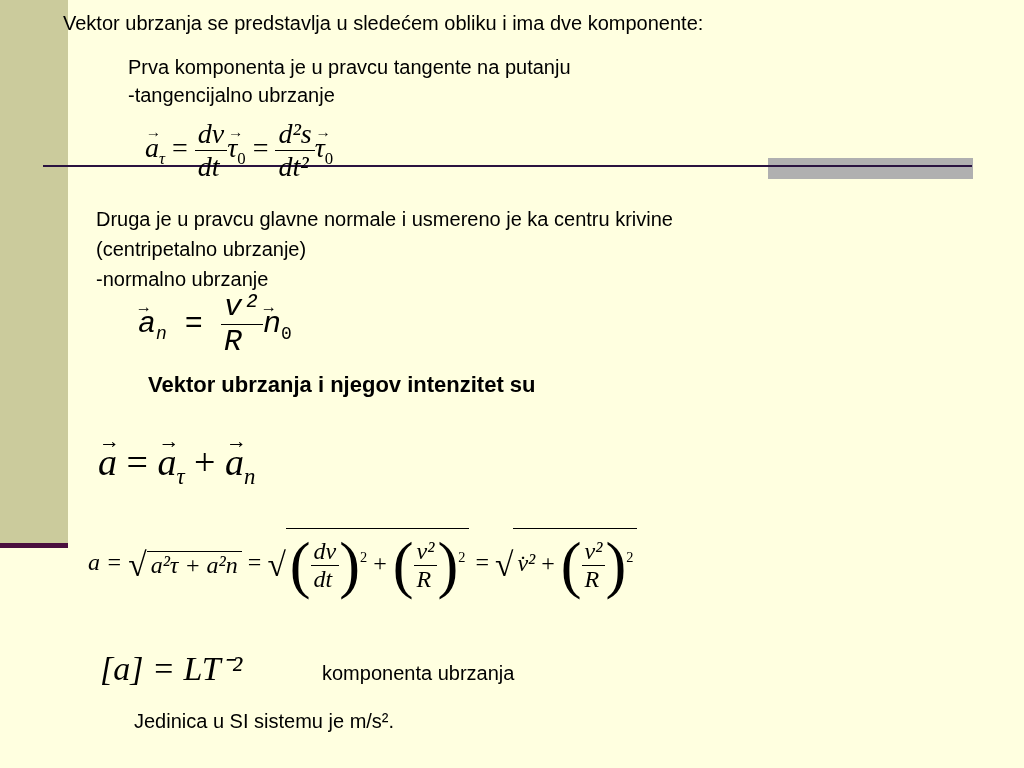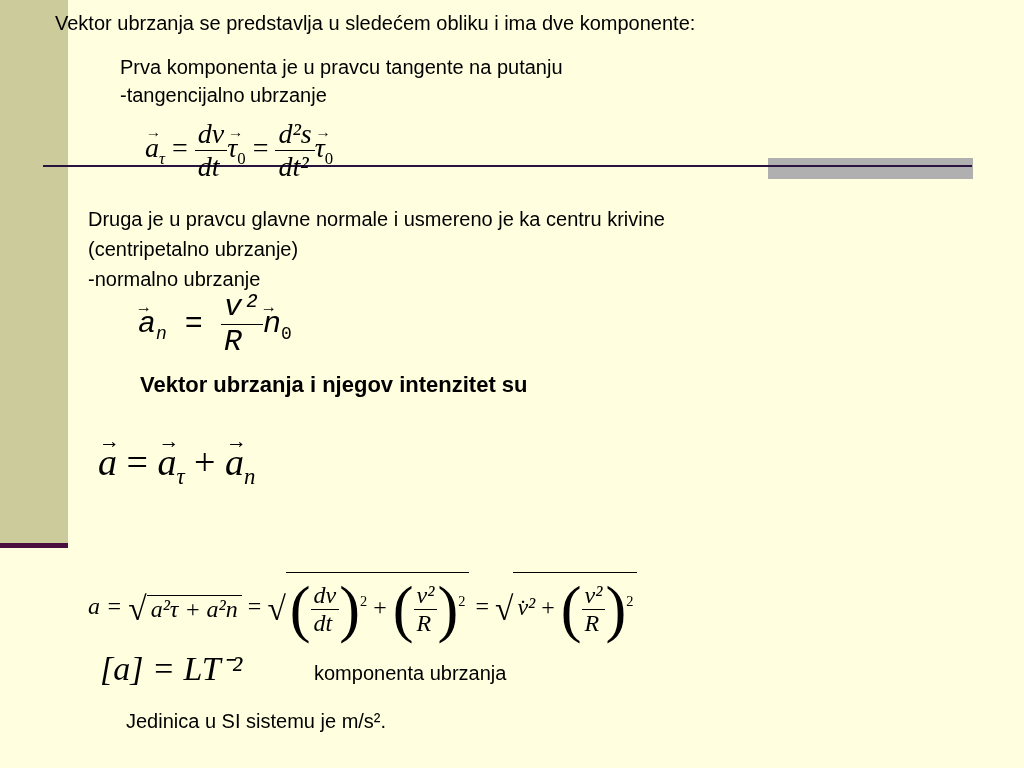--- a/index.html
+++ b/index.html
@@ -1,21 +1,21 @@
 <!DOCTYPE html>
 <html><head>
 <meta charset="utf-8">
 <style>
   html, body { margin:0; padding:0; }
   body { width:1024px; height:768px; background:#ffffe0; position:relative; overflow:hidden; font-family:"Liberation Sans", sans-serif; color:#000; }
   .sidebar { position:absolute; left:0; top:0; width:68px; height:543px; background:#cbcb9c; }
   .sidebar-bar { position:absolute; left:0; top:543px; width:68px; height:5px; background:#4a0f3e; }
   .hline { position:absolute; left:43px; top:165px; width:929px; height:2px; background:#2a1340; z-index:2; }
   .gray-box { position:absolute; left:768px; top:158px; width:205px; height:21px; background:#b0b0b0; z-index:1; }
-  .txt { position:absolute; font-size:20px; white-space:nowrap; }
+  .txt { position:absolute; font-size:20px; white-space:nowrap;margin-left:8px; }
   .bold { font-weight:normal; }
   .math { position:absolute; font-family:"Liberation Serif", serif; font-style:italic; z-index:3; white-space:nowrap; }
   .up { font-style:normal; }
   .frac { display:inline-block; vertical-align:middle; text-align:left; }
   .frac > span { display:block; padding:0 3px; }
   .frac > .num { border-bottom:1.5px solid #000; }
   .vec { position:relative; display:inline-block; }
   .vec::before { content:"→"; position:absolute; top:-0.55em; left:0.05em; font-size:0.55em; font-style:normal; }
   sub, sup { font-size:0.6em; }
   .sqrt { display:inline-block; border-top:1.5px solid #000; padding:0 4px; vertical-align:middle; }
@@ -55,21 +55,21 @@
 <div class="txt" style="left:140px;top:372px;font-size:22px;font-weight:bold;">Vektor ubrzanja i njegov intenzitet su</div>
 
 <div class="math" style="left:98px;top:440px;font-size:38px;">
   <span class="vec">a</span>
   <span class="up">=</span>
   <span class="vec">a</span><sub>τ</sub>
   <span class="up">+</span>
   <span class="vec">a</span><sub>n</sub>
 </div>
 
-<div class="math" style="left:88px;top:528px;font-size:24px;margin-top:44px;">
+<div class="math" style="left:88px;top:528px;font-size:24px;">
   <span>a =</span>
   <span class="rad">√</span><span class="sqrt">a²τ + a²n</span>
   <span class="up">=</span>
   <span class="rad">√</span><span class="sqrt"><span class="paren">(</span><span class="frac"><span class="num">dv</span><span>dt</span></span><span class="paren">)</span><sup class="up">2</sup> <span class="up">+</span> <span class="paren">(</span><span class="frac"><span class="num">v²</span><span>R</span></span><span class="paren">)</span><sup class="up">2</sup></span>
   <span class="up">=</span>
   <span class="rad">√</span><span class="sqrt"><span>v̇²</span> <span class="up">+</span> <span class="paren">(</span><span class="frac"><span class="num">v²</span><span>R</span></span><span class="paren">)</span><sup class="up">2</sup></span>
 </div>
 
 <div class="math" style="left:100px;top:644px;font-size:34px;font-style:italic;">[a] = LT⁻²</div>
 <div class="txt" style="left:314px;top:662px;">komponenta ubrzanja</div>

